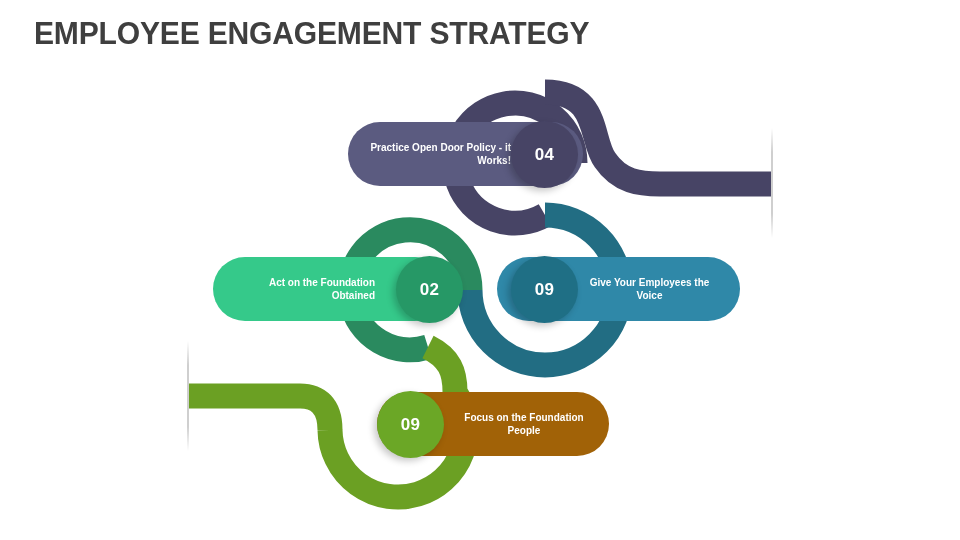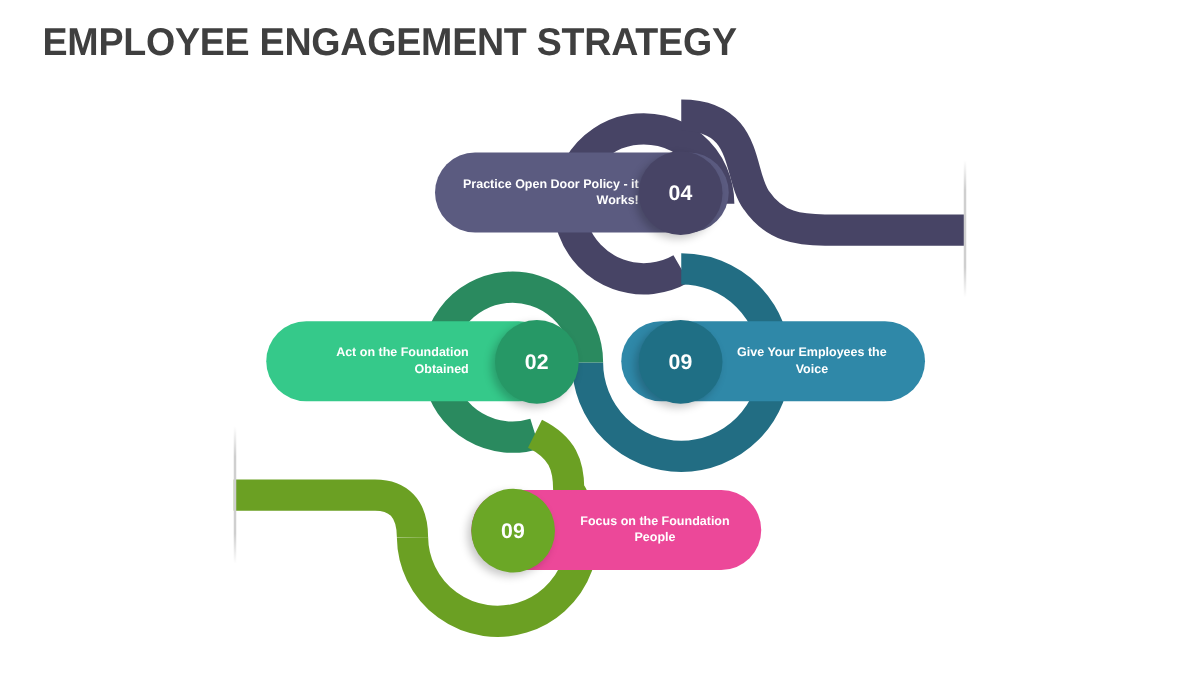--- a/index.html
+++ b/index.html
@@ -98,21 +98,21 @@
 
   
   #step02 .pill { left: 213px; top: 257px; width: 234px; background: #35c98a; }
   #step02 .circle { left: 396px; top: 256px; background: #269866; }
 
   
   #step03 .pill { left: 497px; top: 257px; width: 243px; background: #2f88a8; }
   #step03 .circle { left: 511px; top: 256px; background: #1f6f85; }
 
   
-  #step01 .pill { left: 377px; top: 392px; width: 232px; background: #ec4899; }
+  #step01 .pill { left: 377px; top: 392px; width: 232px; background: #a16207; }
   #step01 .circle { left: 377px; top: 391px; background: #6ba726; }
 </style>
 </head>
 <body>
 
 <div class="slide">
 
   <div class="title">EMPLOYEE ENGAGEMENT STRATEGY</div>
 
   <svg class="ribbon-layer" viewBox="0 0 960 540">

